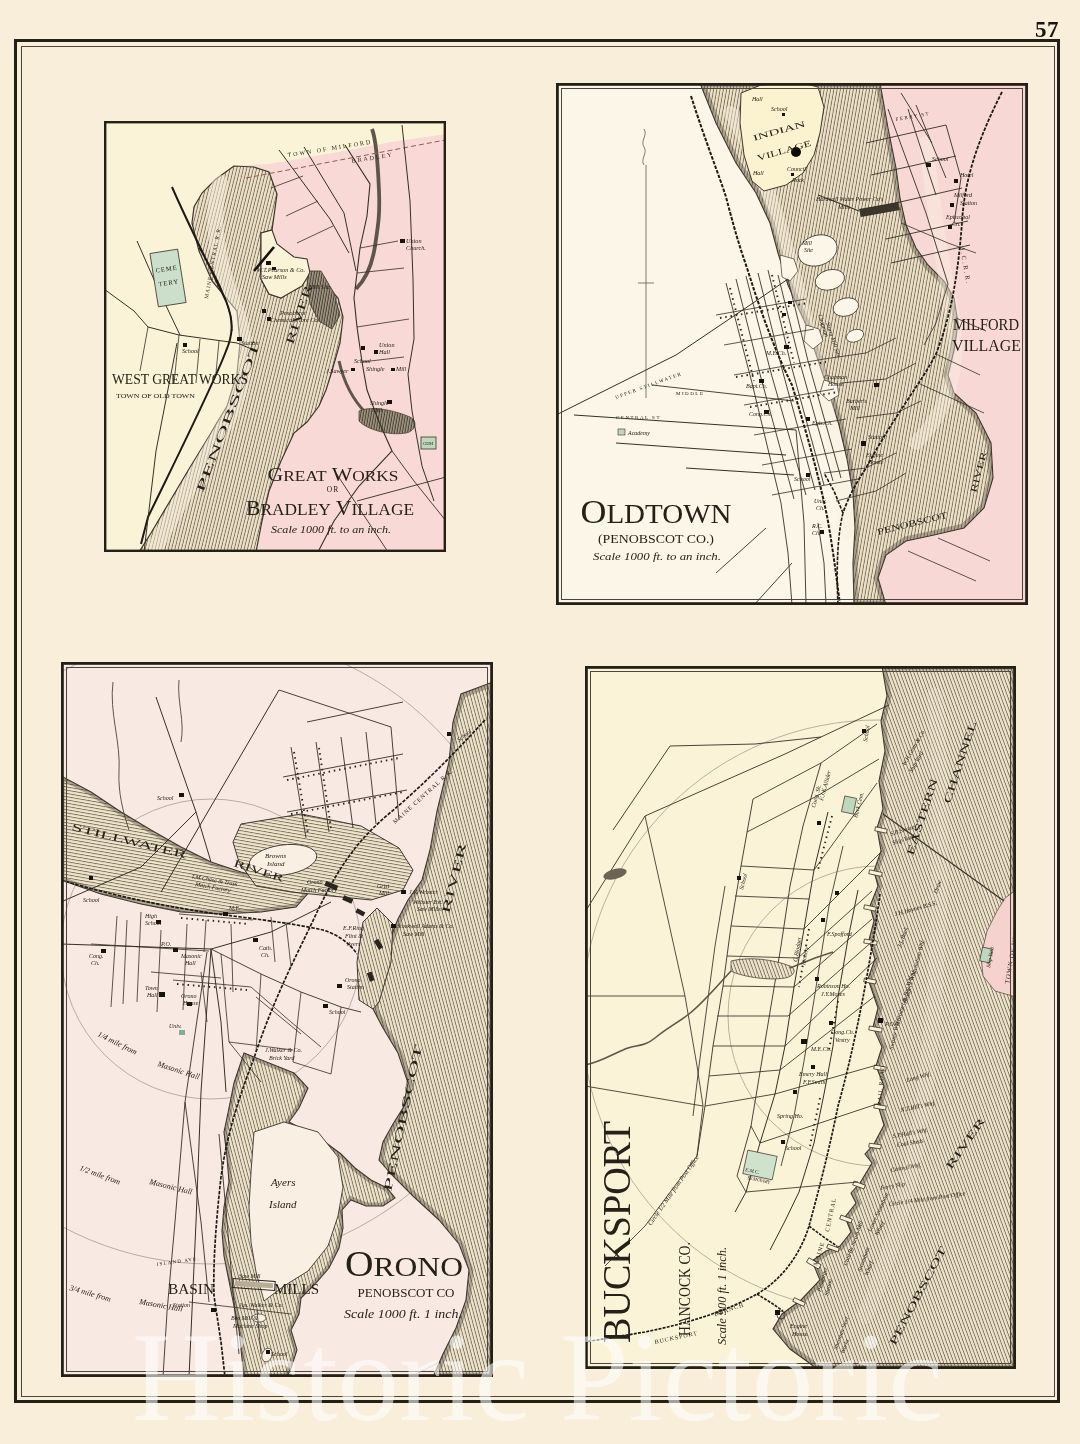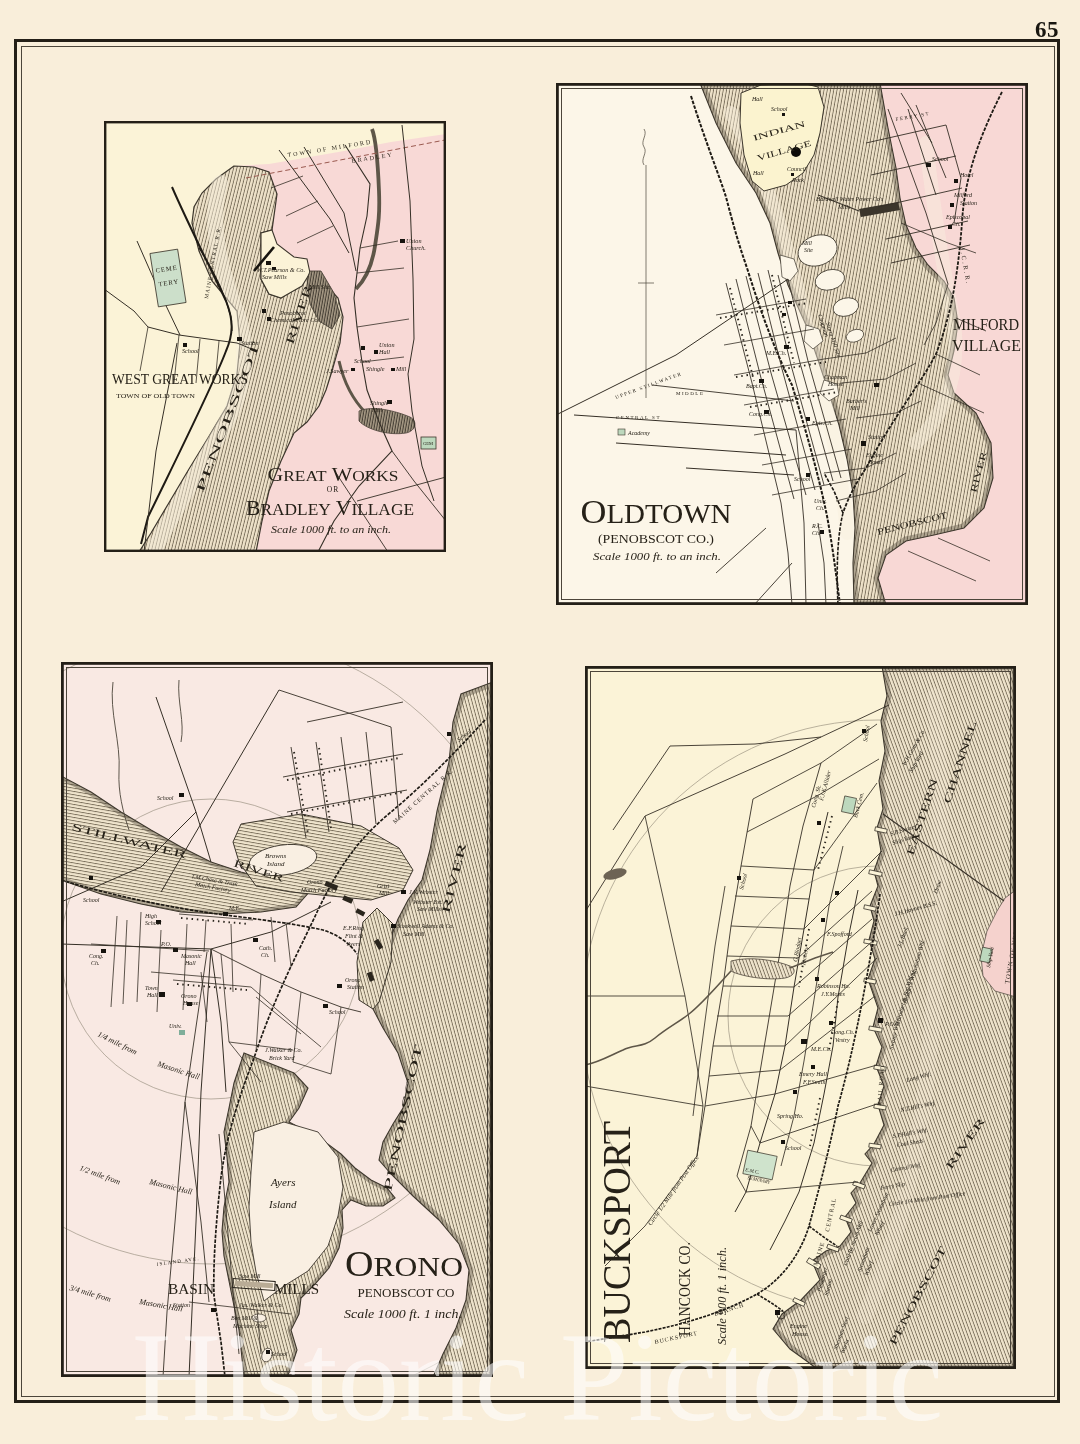--- a/index.html
+++ b/index.html
@@ -8,21 +8,21 @@
   svg text{font-family:"Liberation Serif",serif;fill:#262118;}
   .it{font-style:italic;}
 </style>
 </head>
 <body>
 
 <div class="abs" style="left:14px;top:39px;width:1040px;height:1358px;border:3px solid #241f17;"></div>
 
 <div class="abs" style="left:21px;top:46px;width:1032px;height:1349px;border:1px solid #4c453a;"></div>
 
-<div class="abs" style="left:1035px;top:17px;font-size:23px;font-weight:bold;color:#191610;letter-spacing:0.5px;">65</div>
+<div class="abs" style="left:1035px;top:17px;font-size:23px;font-weight:bold;color:#191610;letter-spacing:0.5px;">57</div>
 
 <svg class="abs" id="p1" style="left:104px;top:121px;" width="342" height="431" viewBox="0 0 342 431">
 <defs>
 <pattern id="w1" width="3.2" height="3.2" patternUnits="userSpaceOnUse" patternTransform="rotate(104)">
   <rect width="3.2" height="3.2" fill="#eee2c9"></rect>
         <rect width="3.2" height="0.9" fill="#7a6f5b"></rect>
 </pattern>
 <pattern id="w1d" width="2.6" height="2.6" patternUnits="userSpaceOnUse" patternTransform="rotate(100)">
   <rect width="2.6" height="2.6" fill="#a99c87"></rect>
         <rect width="2.6" height="1.1" fill="#453e34"></rect>

